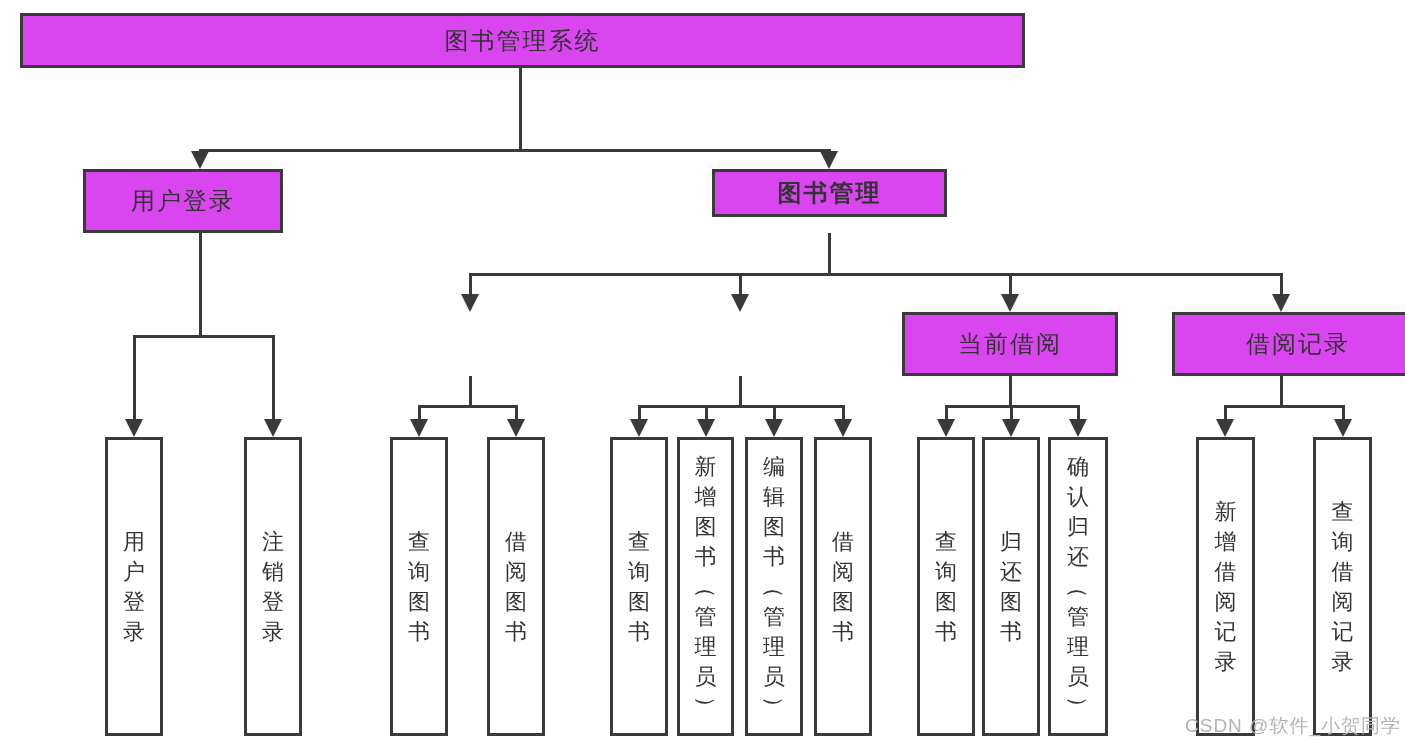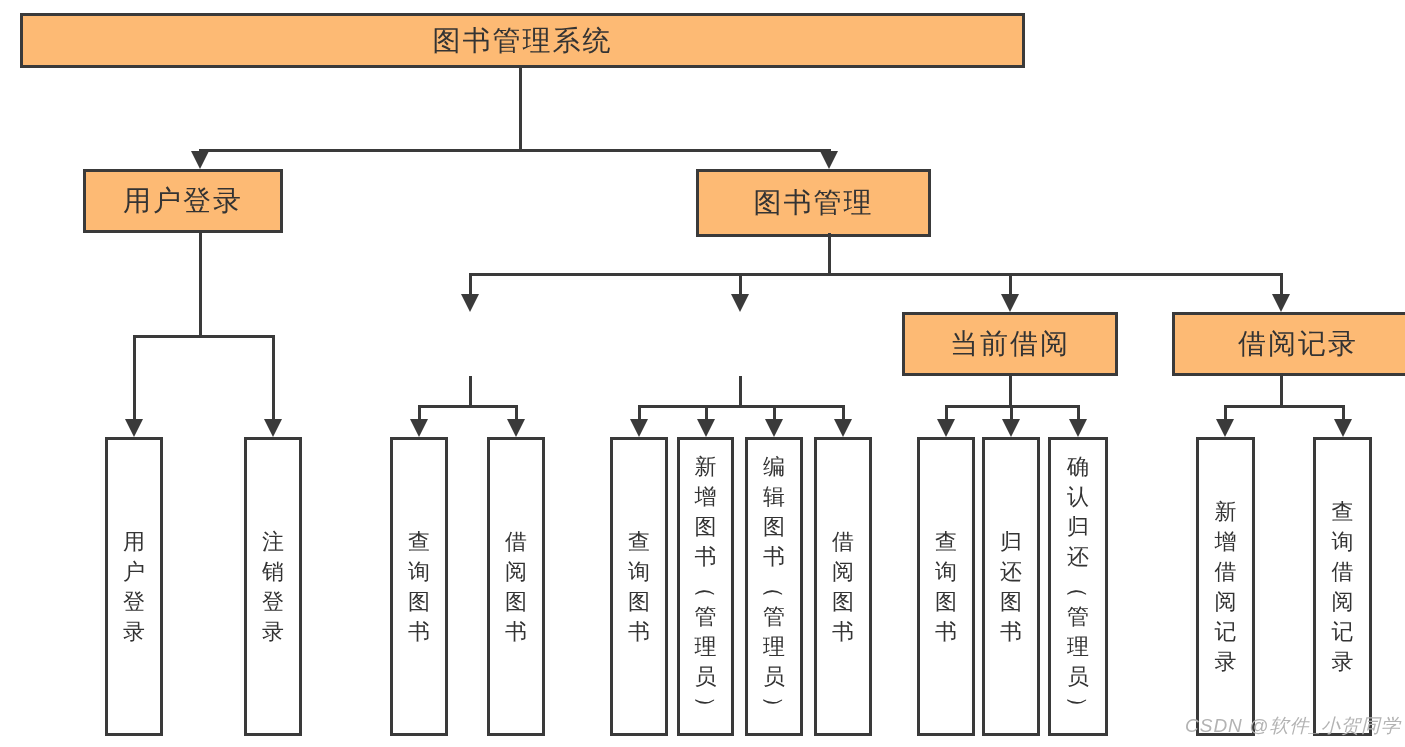--- a/index.html
+++ b/index.html
@@ -8,62 +8,62 @@
     --wm:#b3b3b3;
     --bg:#ffffff;
   }
   *{margin:0;padding:0;box-sizing:border-box;}
   body{background:var(--bg);font-family:"Liberation Sans",sans-serif;}
   .canvas{
     position:relative;width:1405px;height:747px;background:var(--bg);overflow:hidden;
   }
   
   .box{
-    position:absolute;background:#fdba74;border:3px solid var(--line);
+    position:absolute;background:#d946ef;border:3px solid var(--line);
     display:flex;align-items:center;justify-content:center;
-    color:var(--text);font-size:28px;letter-spacing:2px;white-space:nowrap;
+    color:var(--text);font-size:24px;letter-spacing:2px;white-space:nowrap;
   }
   
   .vbox{
     position:absolute;background:#fff;border:3px solid var(--line);
     display:flex;flex-direction:column;align-items:center;justify-content:center;
     color:var(--text);font-size:22px;
     top:437px;height:299px;width:58px;
   }
   .vch{display:block;height:30px;line-height:30px;text-align:center;}
   .vch.rot{transform:rotate(90deg);}
   
   .vline{position:absolute;width:3px;background:var(--line);}
   .hline{position:absolute;height:3px;background:var(--line);}
   .arr{
     position:absolute;width:0;height:0;
     border-left:9px solid transparent;border-right:9px solid transparent;
     border-top:18px solid var(--line);
   }
   .watermark{
     position:absolute;left:1185px;top:713px;z-index:5;
-    color:var(--wm);font-size:19px;letter-spacing:1px;white-space:nowrap;font-style:italic;
+    color:var(--wm);font-size:19px;letter-spacing:1px;white-space:nowrap;
   }
 </style>
 </head>
 <body>
 
 <div class="canvas">
 
   <div class="box" style="left:20px;top:13px;width:1005px;height:55px;">图书管理系统</div>
 
   <div class="vline" style="left:519px;top:68px;height:81px;"></div>
   <div class="hline" style="left:199px;top:149px;width:632px;"></div>
   <div class="vline" style="left:199px;top:149px;height:6px;"></div>
   <div class="arr" style="left:191px;top:151px;"></div>
   <div class="vline" style="left:828px;top:149px;height:6px;"></div>
   <div class="arr" style="left:820px;top:151px;"></div>
 
   <div class="box" style="left:83px;top:169px;width:200px;height:64px;">用户登录</div>
-  <div class="box" style="left:696px;top:169px;width:235px;height:68px;">图书管理</div>
+  <div class="box" style="left:712px;top:169px;width:235px;height:48px;font-weight:bold;">图书管理</div>
 
   <div class="vline" style="left:199px;top:233px;height:102px;"></div>
   <div class="hline" style="left:133px;top:335px;width:142px;"></div>
   <div class="vline" style="left:133px;top:335px;height:86px;"></div>
   <div class="arr" style="left:125px;top:419px;"></div>
   <div class="vline" style="left:272px;top:335px;height:86px;"></div>
   <div class="arr" style="left:264px;top:419px;"></div>
 
   <div class="vline" style="left:828px;top:233px;height:40px;"></div>
   <div class="hline" style="left:469px;top:273px;width:814px;"></div>

